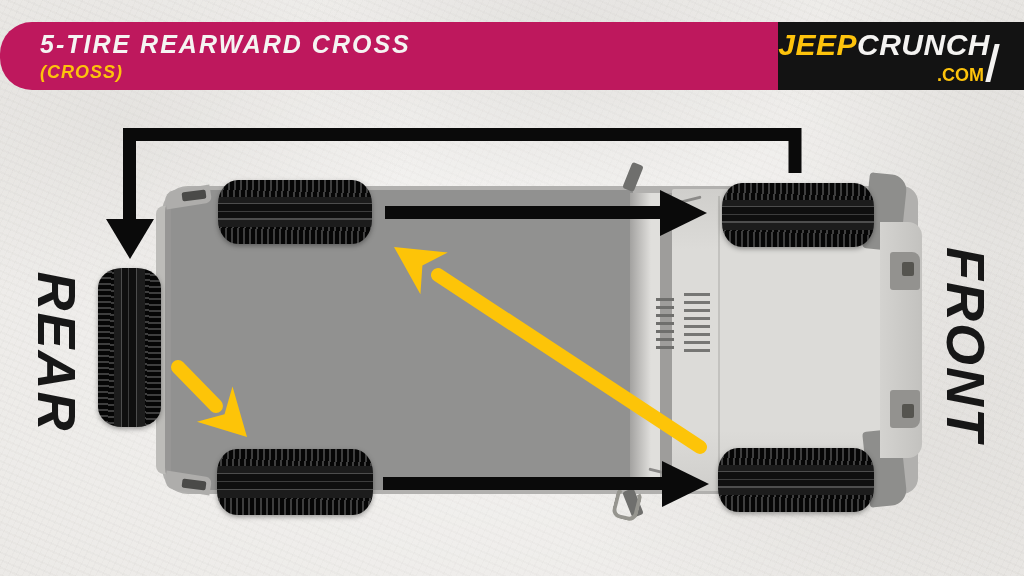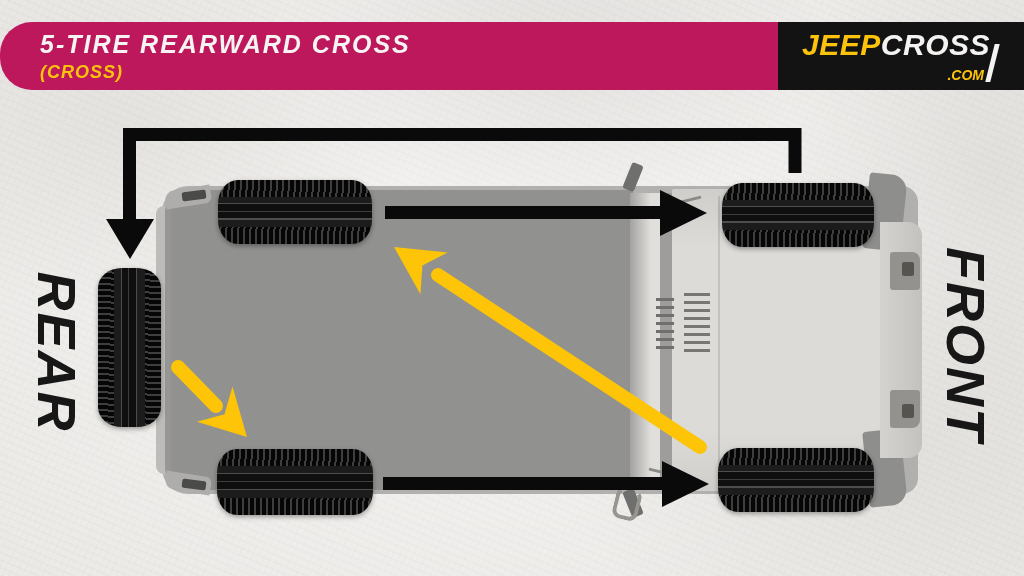--- a/index.html
+++ b/index.html
@@ -24,21 +24,21 @@
   
   .header-bar { position:absolute; left:0; top:22px; width:924px; height:68px; background:#be185d; z-index:6;border-radius:32px; }
   .title-block { position:absolute; left:40px; top:8px; }
   .main-title { color:#f5f4f2; font-size:25px; font-weight:bold; font-style:italic; letter-spacing:2px; white-space:nowrap; }
   .sub-title  { color:#fdc30c; font-size:18px; font-weight:bold; font-style:italic; letter-spacing:1px; margin-top:3px; }
   .logo-box { position:absolute; left:778px; top:0; width:246px; height:68px; background:#131313;
               display:flex; flex-direction:column; align-items:flex-end; justify-content:center; padding-right:34px; }
   .logo-line { font-size:30px; font-weight:bold; font-style:italic; letter-spacing:0.5px; white-space:nowrap; line-height:30px; }
   .logo-tire { color:#fdc30c; }
   .logo-crunch { color:#f4f3f1; }
-  .logo-com { color:#fdc30c; font-size:14px; font-weight:bold; font-style:italic; margin-top:8px; margin-right:6px; line-height:14px; }
+  .logo-com { color:#fdc30c; font-size:18px; font-weight:bold; margin-top:8px; margin-right:6px; line-height:14px; }
   .logo-tail { position:absolute; right:29px; top:22px; width:5px; height:38px; background:#f4f3f1; transform:skewX(-14deg); }
 
   
   .side-label { position:absolute; z-index:2; color:#171717; font-weight:bold; font-style:italic;
                 font-size:54px; letter-spacing:2px; text-align:center; transform:rotate(90deg); }
   .label-rear  { left:-43px; top:321px; width:200px; height:62px; line-height:62px; }
   .label-front { left:851px; top:314px; width:230px; height:62px; line-height:62px; }
 
   
   .car { position:absolute; inset:0; z-index:1; }
@@ -106,21 +106,21 @@
 
   <div class="texture"></div>
 
   <div class="header-bar">
     <div class="title-block">
       <div class="main-title">5-TIRE REARWARD CROSS</div>
       <div class="sub-title">(CROSS)</div>
     </div>
     <div class="logo-box">
       <div class="logo-line">
-        <span class="logo-tire">JEEP</span><span class="logo-crunch">CROSS</span>
+        <span class="logo-tire">JEEP</span><span class="logo-crunch">CRUNCH</span>
       </div>
       <div class="logo-com">.COM</div>
       <div class="logo-tail"></div>
     </div>
   </div>
 
   <div class="side-label label-rear">REAR</div>
   <div class="side-label label-front">FRONT</div>
 
   <div class="car">

